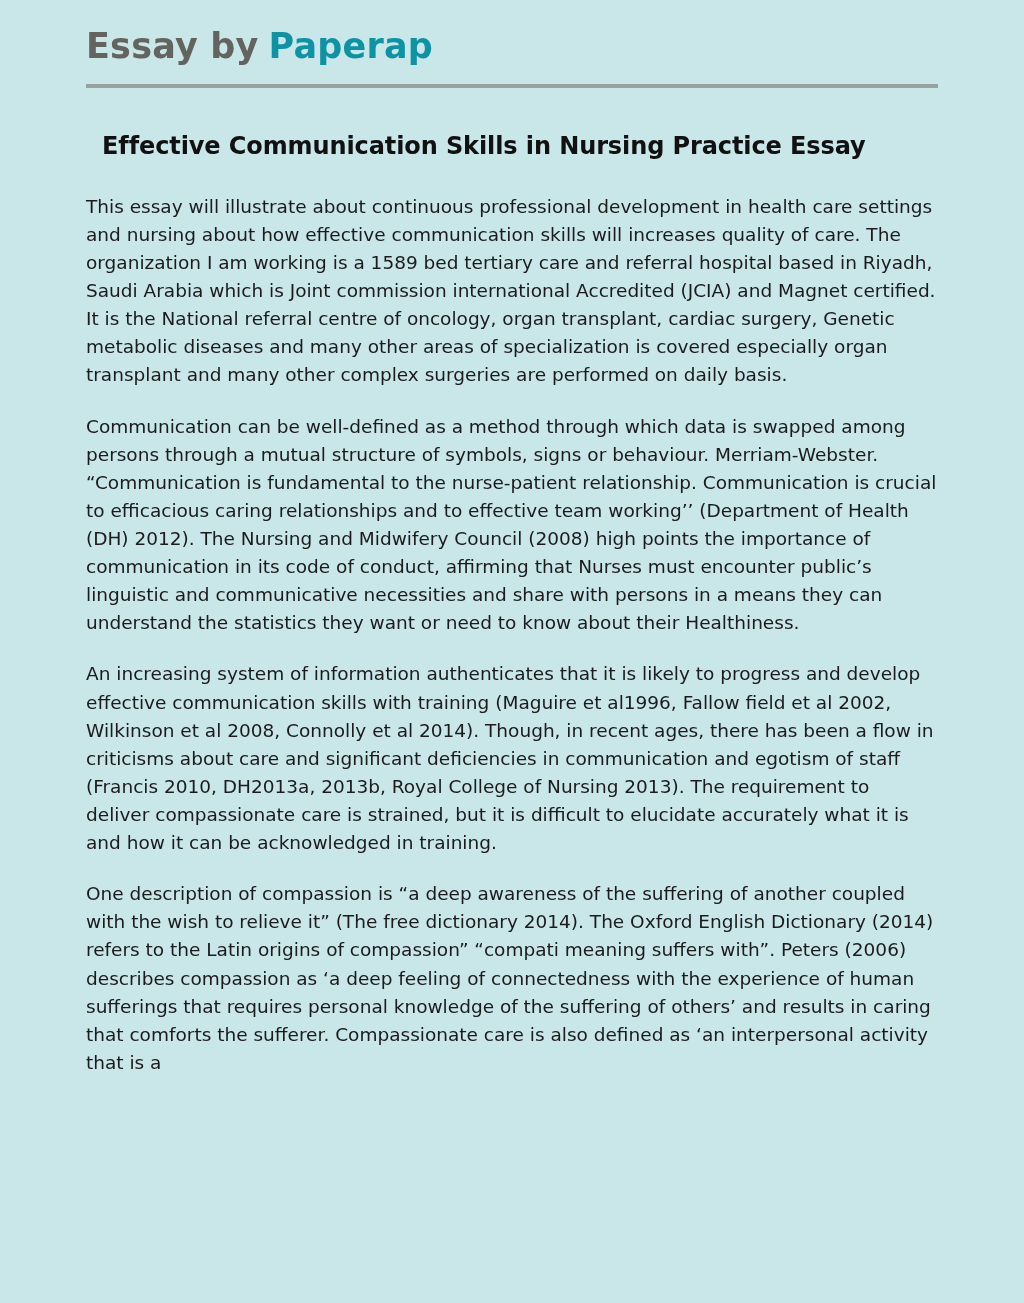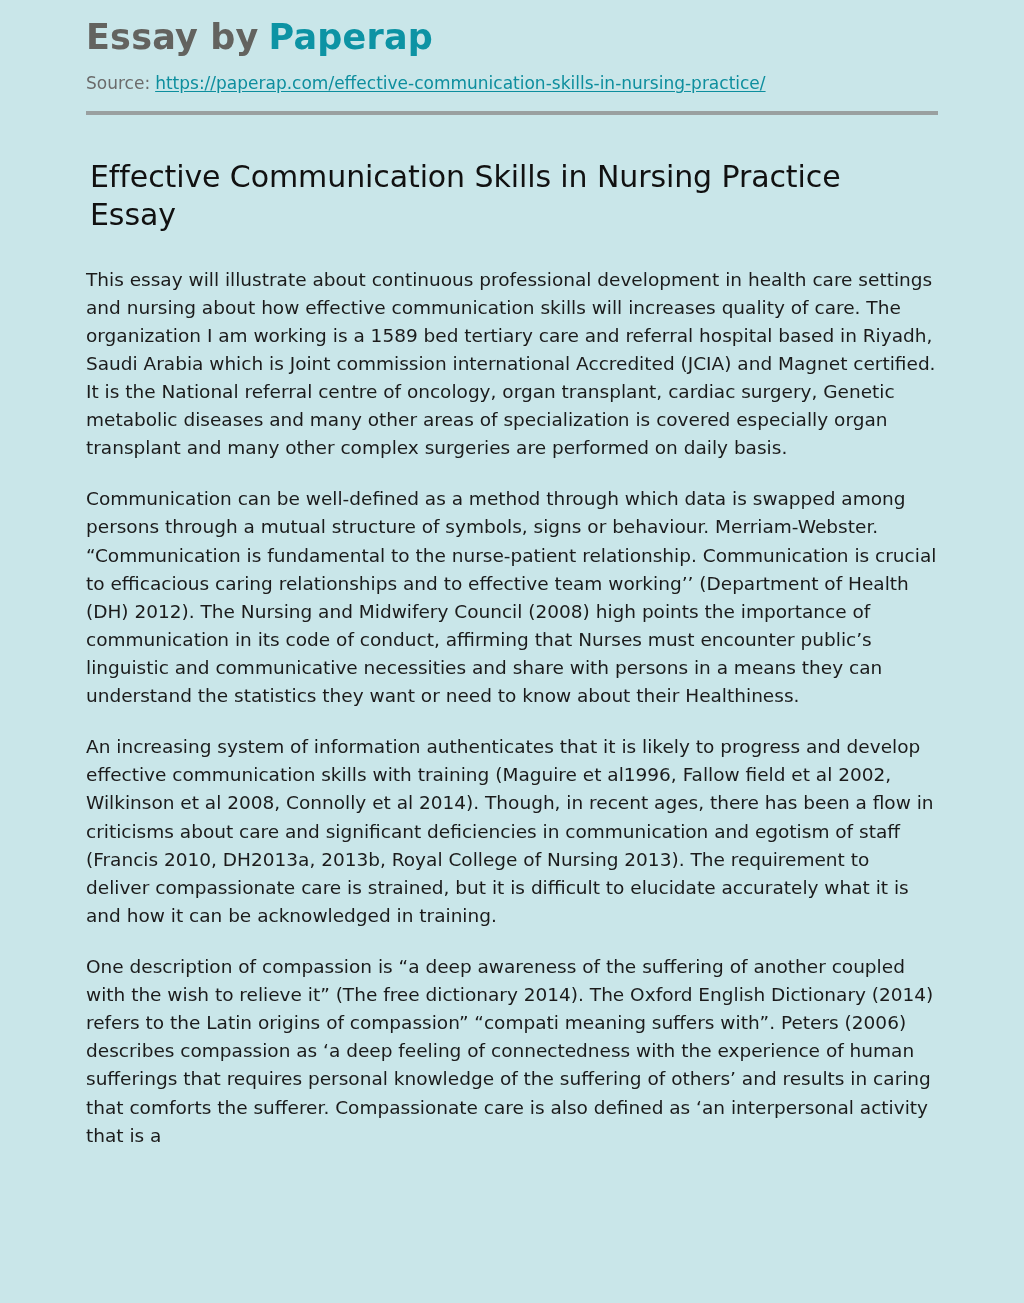--- a/index.html
+++ b/index.html
@@ -17,21 +17,21 @@
   .page {
     width: 1024px;
     height: 1303px;
     box-sizing: border-box;
     background: #c9e6e9;
     position: relative;
   }
 
   
   .site-header {
-    padding: 17px 86px 0 86px;
+    padding: 26px 86px 0 86px;
   }
   .brand {
     font-size: 35px;
     font-weight: bold;
     line-height: 1.18;
     letter-spacing: 0.2px;
     margin: 0;
     white-space: nowrap;
   }
   .brand-essayby {
@@ -67,23 +67,23 @@
   }
 
   
   .article {
     padding: 43px 86px 0 86px;
     width: 852px;
     box-sizing: content-box;
   }
 
   .article-title {
-    margin: 0 0 0 4px;
-    font-size: 30px;
-    font-weight: normal;
+    margin: 0 0 0 16px;
+    font-size: 24px;
+    font-weight: bold;
     line-height: 1.27;
     color: #111111;
     letter-spacing: -0.1px;
     max-width: 790px;
   }
 
   .section-heading {
     margin: 33px 0 0 0;
     font-size: 18px;
     font-weight: bold;
@@ -106,23 +106,20 @@
 </head>
 <body>
 
 <div class="page">
 
   <div class="site-header">
     <div class="brand">
       <span class="brand-essayby">Essay by</span><span class="brand-name">Paperap</span>
     </div>
 
-    <div class="source-line">
-      <span class="source-label">Source:</span><a class="source-url" href="#">https://paperap.com/effective-communication-skills-in-nursing-practice/</a>
-    </div>
   </div>
 
   <div class="divider"></div>
 
   <div class="article">
 
     <h1 class="article-title">Effective Communication Skills in Nursing Practice Essay</h1>
 
     <p class="para">This essay will illustrate about continuous professional development in health care settings and nursing about how effective communication skills will increases quality of care. The organization I am working is a 1589 bed tertiary care and referral hospital based in Riyadh, Saudi Arabia which is Joint commission international Accredited (JCIA) and Magnet certified. It is the National referral centre of oncology, organ transplant, cardiac surgery, Genetic metabolic diseases and many other areas of specialization is covered especially organ transplant and many other complex surgeries are performed on daily basis.</p>
 

